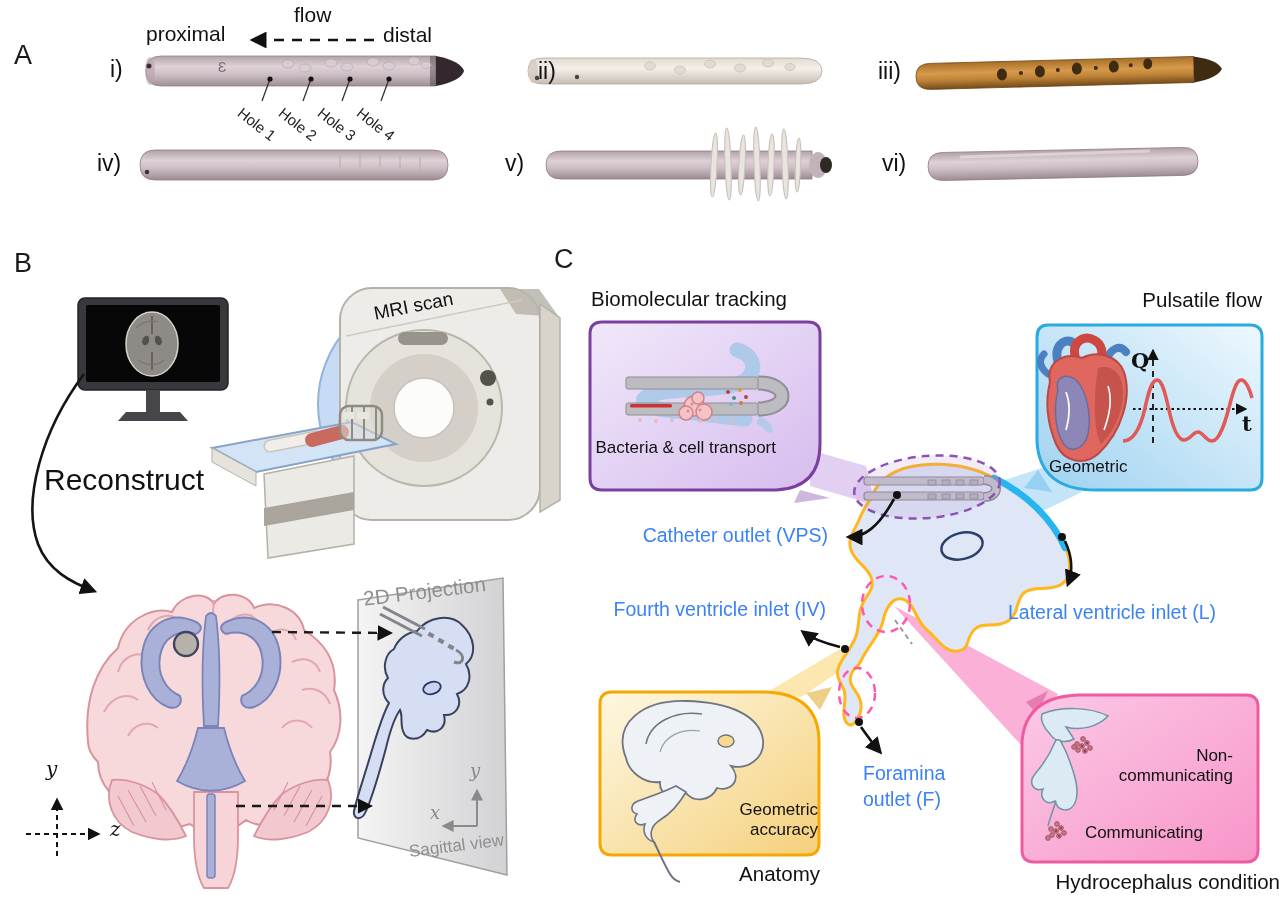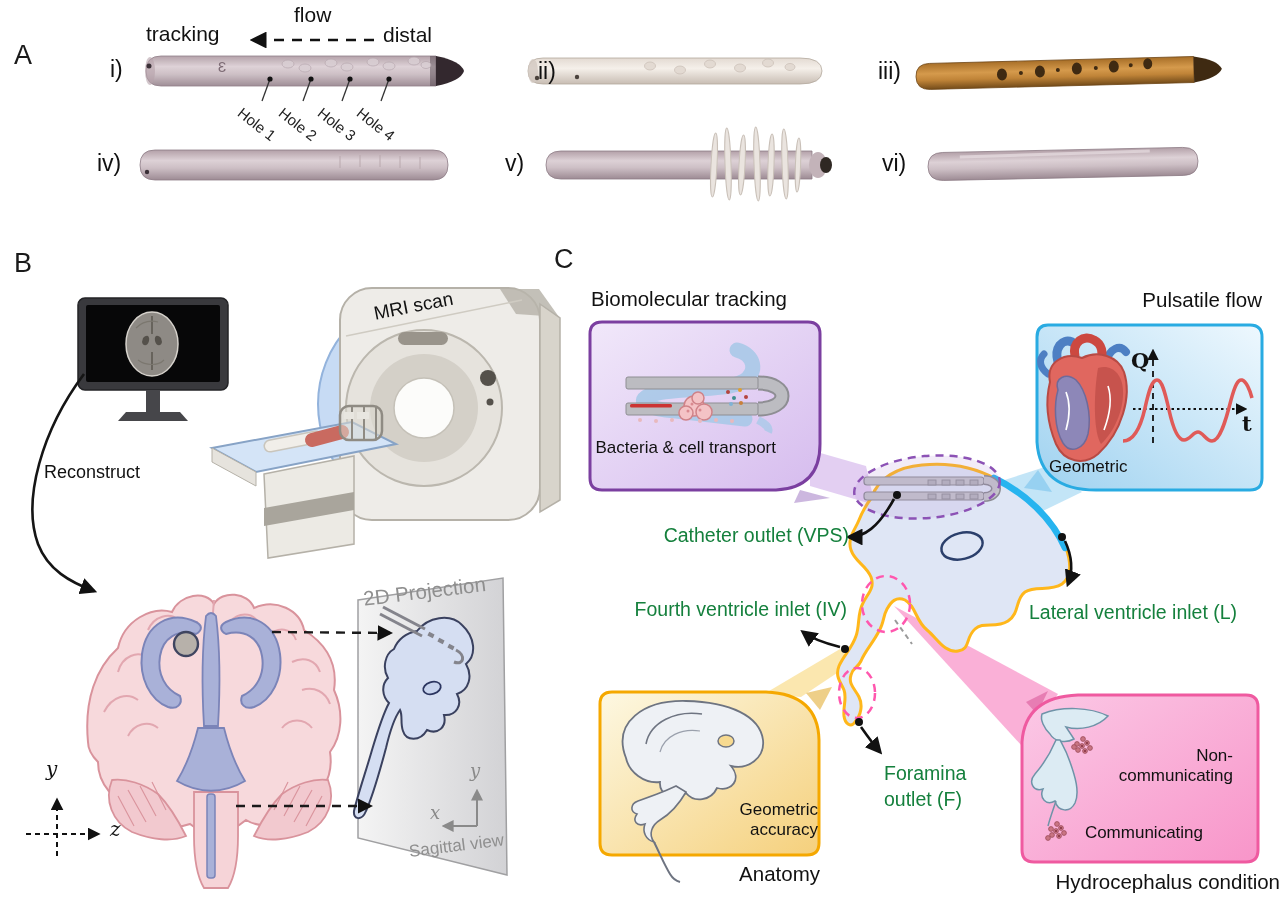--- a/index.html
+++ b/index.html
@@ -6,21 +6,21 @@
   #fig{position:relative;width:1280px;height:914px;background:#ffffff;overflow:hidden;
        font-family:"Liberation Sans",sans-serif;color:#111;}
   #art{position:absolute;left:0;top:0;}
   .txt{position:absolute;white-space:pre-line;line-height:1.18;}
   .panel-letter{font-size:27px;color:#1a1a1a;}
   .numeral{font-size:23px;color:#111;}
   .flowlab{font-size:21px;color:#111;}
   .holelab{font-size:15px;color:#222;transform:rotate(38deg);transform-origin:left top;}
   .marking{font-size:15px;color:#7d6b74;transform:scaleX(-1);}
   .gray{color:#9c9c9c;}
-  .anno{font-size:19.5px;color:#15803d;margin-left:21px;}
+  .anno{font-size:19.5px;color:#3b82f6;}
   .ctitle{font-size:20.5px;color:#111;}
   .caption{font-size:17px;color:#111;}
   .serifit{font-family:"DejaVu Serif",serif;font-style:italic;font-size:20px;}
   .serifax{font-family:"DejaVu Serif",serif;font-size:21px;font-weight:600;}
   .rot{transform-origin:left top;}
   .center{text-align:right;}
   .right{text-align:right;}
 </style>
 </head>
 <body>
@@ -457,37 +457,37 @@
         <circle cx="897" cy="495" r="4"></circle>
             <circle cx="1062" cy="537" r="4"></circle>
         <circle cx="845" cy="649" r="4"></circle>
             <circle cx="859" cy="722" r="4"></circle>
       </g>
     </g>
   </g>
 </svg>
 
 <div class="txt panel-letter" style="left:14px;top:40px;">A</div>
-<div class="txt flowlab" style="left:146px;top:22px;">tracking</div>
+<div class="txt flowlab" style="left:146px;top:22px;">proximal</div>
 <div class="txt flowlab" style="left:294px;top:3px;">flow</div>
 <div class="txt flowlab" style="left:383px;top:23px;">distal</div>
 <div class="txt numeral" style="left:110px;top:56px;">i)</div>
 <div class="txt numeral" style="left:502px;top:58px;margin-left:36px;">ii)</div>
 <div class="txt numeral" style="left:878px;top:58px;">iii)</div>
 <div class="txt numeral" style="left:97px;top:150px;">iv)</div>
 <div class="txt numeral" style="left:505px;top:150px;">v)</div>
 <div class="txt numeral" style="left:882px;top:150px;">vi)</div>
 <div class="txt marking" style="left:218px;top:58px;">3</div>
 <div class="txt holelab" style="left:245px;top:104px;">Hole 1</div>
 <div class="txt holelab" style="left:286px;top:104px;">Hole 2</div>
 <div class="txt holelab" style="left:325px;top:104px;">Hole 3</div>
 <div class="txt holelab" style="left:364px;top:104px;">Hole 4</div>
 
 <div class="txt panel-letter" style="left:14px;top:248px;">B</div>
-<div class="txt" style="left:44px;top:462px;font-size:18px;">Reconstruct</div>
+<div class="txt" style="left:44px;top:462px;font-size:30px;">Reconstruct</div>
 <div class="txt rot" style="left:372px;top:303px;font-size:19px;transform:rotate(-11deg);">MRI scan</div>
 <div class="txt rot gray" style="left:362px;top:587px;font-size:20.5px;transform:rotate(-7deg);color:#8f8f8f;">2D Projection</div>
 <div class="txt rot gray" style="left:408px;top:842px;font-size:17px;transform:rotate(-7deg);color:#8f8f8f;">Sagittal view</div>
 <div class="txt serifit" style="left:46px;top:758px;">y</div>
 <div class="txt serifit" style="left:110px;top:818px;">z</div>
 <div class="txt serifit" style="left:470px;top:760px;font-size:18px;color:#8a8a8a;">y</div>
 <div class="txt serifit" style="left:430px;top:802px;font-size:18px;color:#8a8a8a;">x</div>
 
 <div class="txt panel-letter" style="left:554px;top:244px;">C</div>
 <div class="txt ctitle" style="left:591px;top:287px;">Biomolecular tracking</div>

